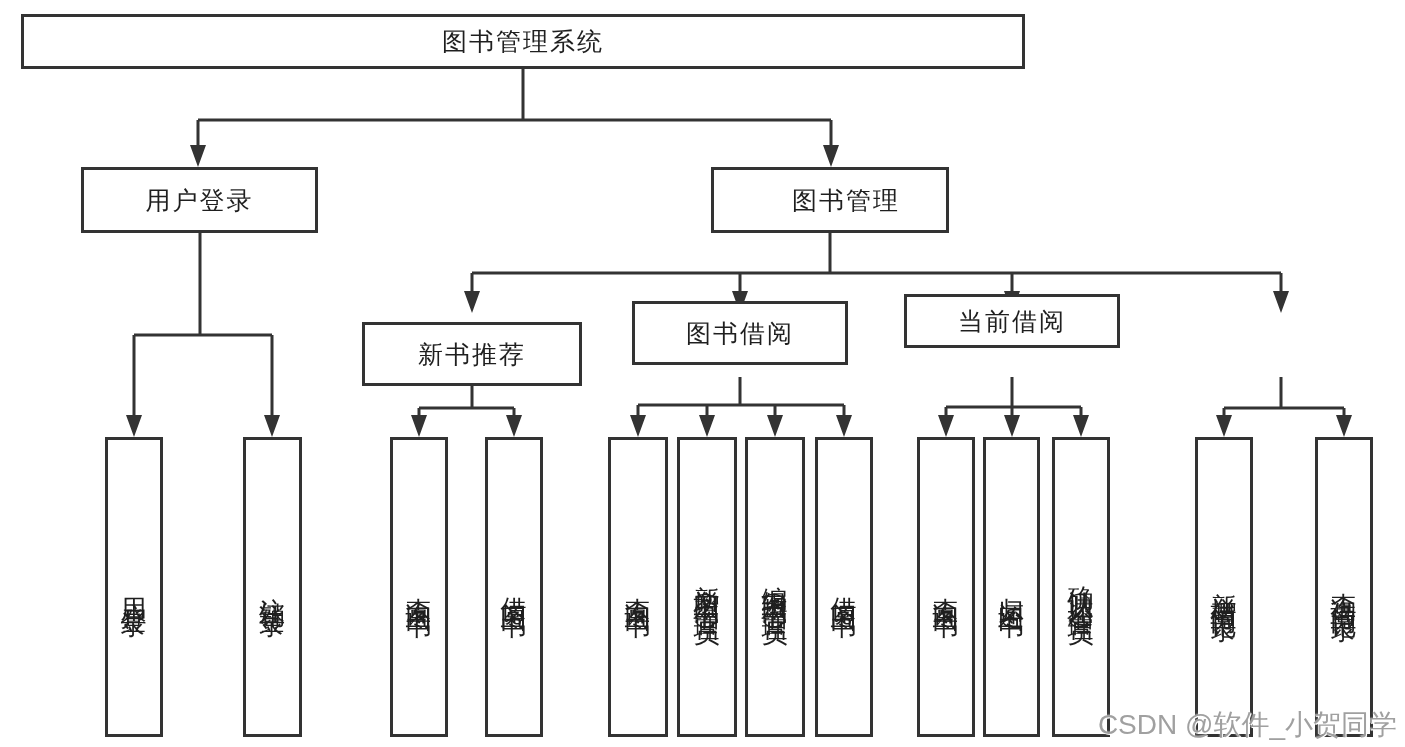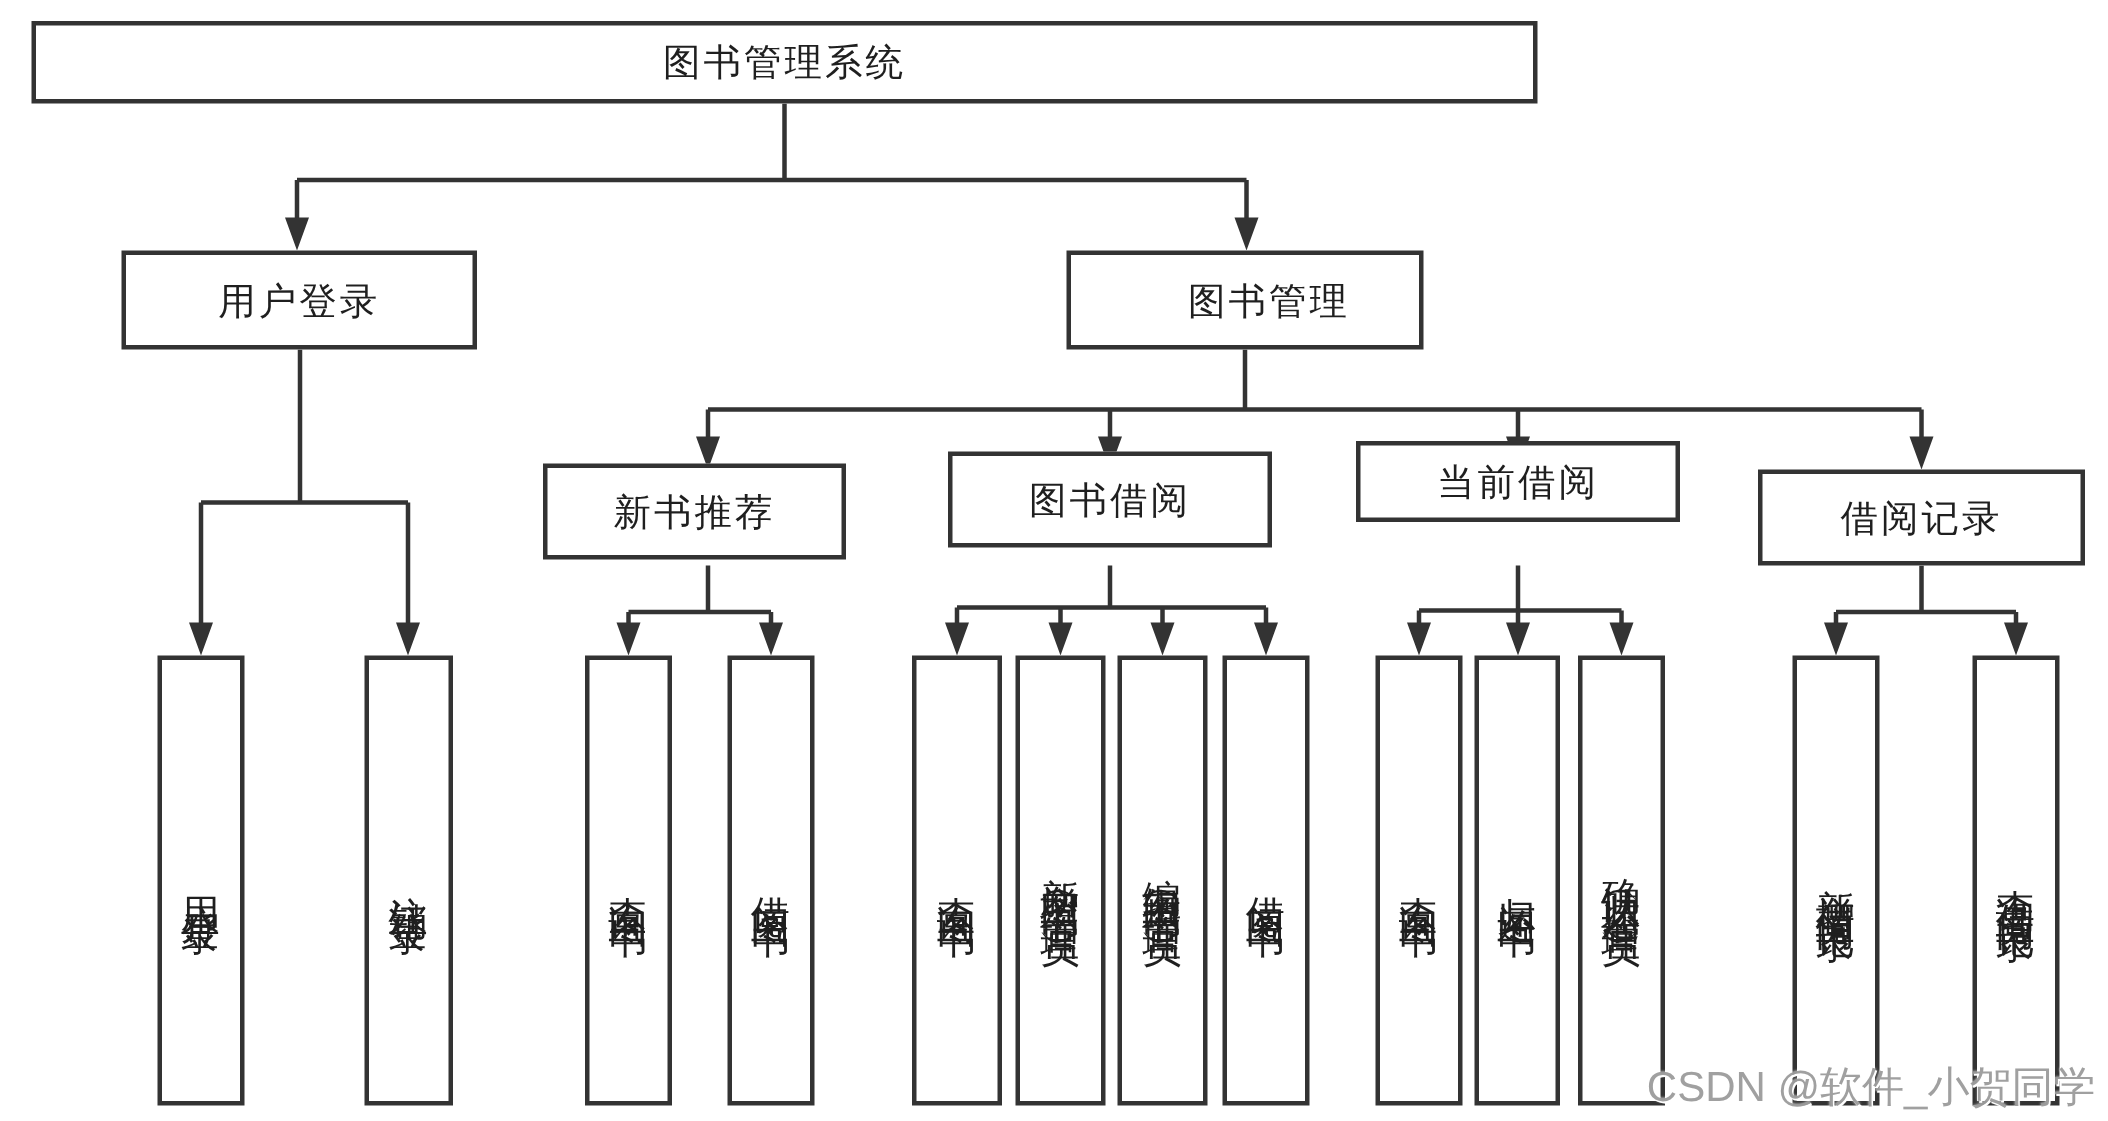--- a/index.html
+++ b/index.html
@@ -76,31 +76,28 @@
     <span>图书管理系统</span>
   </div>
 
   <div class="node h-node" style="left:81px; top:167px; width:237px; height:66px;">
     <span>用户登录</span>
   </div>
   <div class="node h-node" style="left:711px; top:167px; width:238px; height:66px;padding-left:32px;">
     <span>图书管理</span>
   </div>
 
-  <div class="node h-node" style="left:362px; top:309px; width:202px; height:64px;justify-content:center;">
+  <div class="node h-node" style="left:362px; top:322px; width:220px; height:64px;justify-content:center;">
     <span>新书推荐</span>
   </div>
   <div class="node h-node" style="left:632px; top:301px; width:216px; height:64px;">
     <span>图书借阅</span>
   </div>
   <div class="node h-node" style="left:904px; top:294px; width:216px; height:54px;">
     <span>当前借阅</span>
-  </div>
-  <div class="node h-node" style="left:1172px; top:313px; width:218px; height:64px;">
-    <span>借阅记录</span>
   </div>
 
   <div class="node v-node" style="left:105px; top:437px; width:58px; height:300px;">
     <span class="vtext">用户登录</span>
   </div>
   <div class="node v-node" style="left:243px; top:437px; width:59px; height:300px;">
     <span class="vtext">注销登录</span>
   </div>
 
   <div class="node v-node" style="left:390px; top:437px; width:58px; height:300px;">

